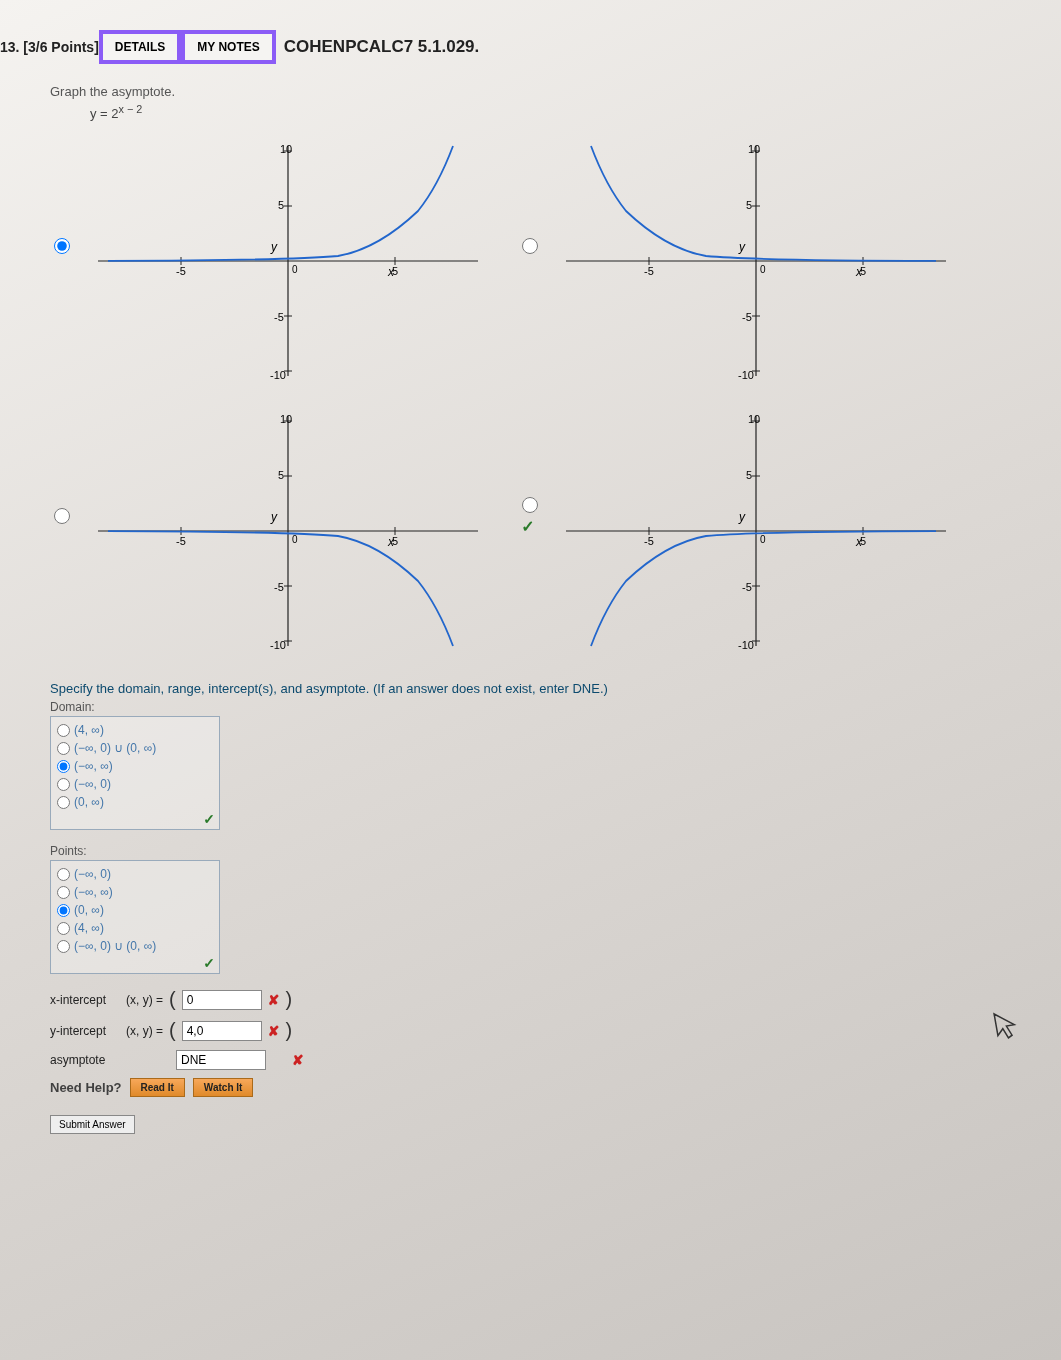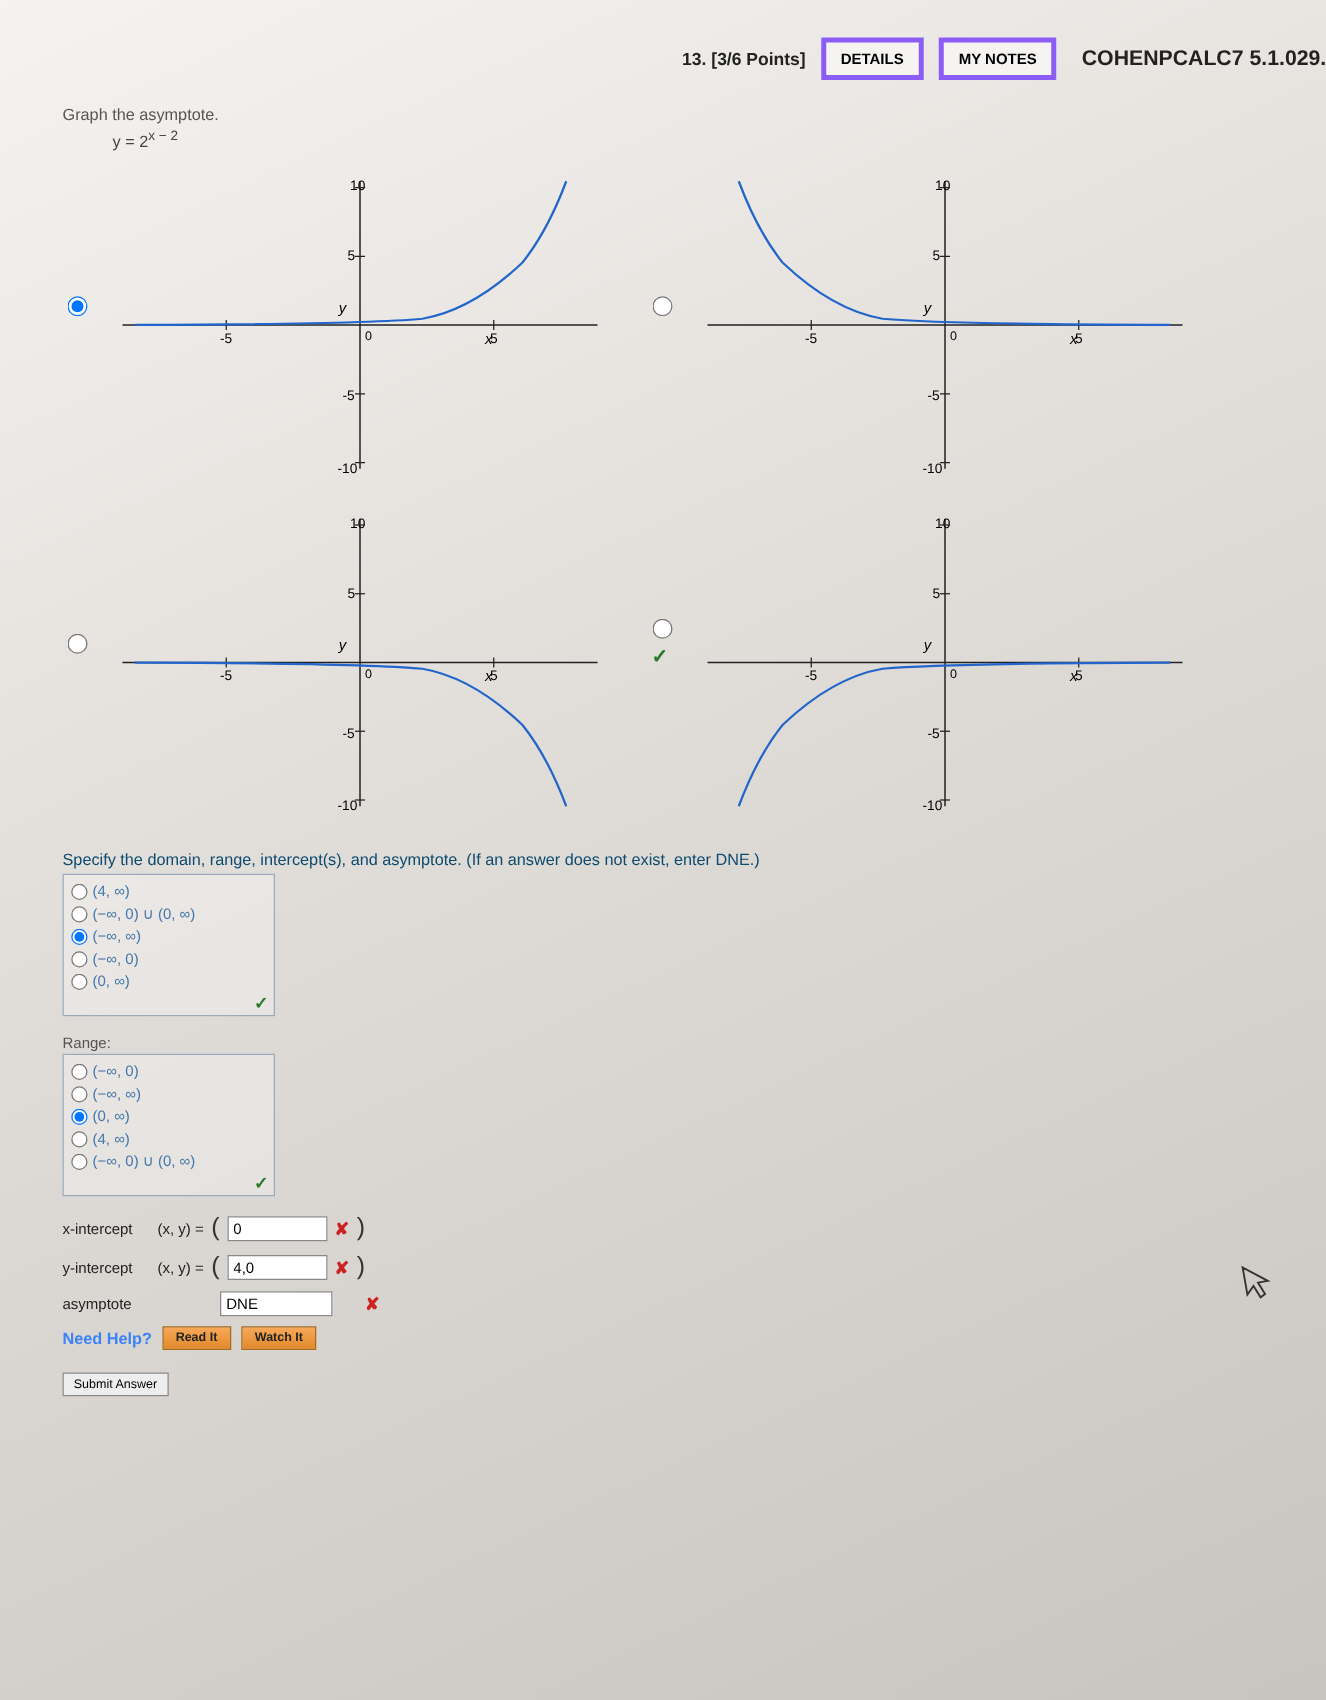--- a/index.html
+++ b/index.html
@@ -8,23 +8,22 @@
     background: #e8e5e2;
     background: linear-gradient(155deg, #f5f3f0 0%, #ddd9d5 50%, #c8c4c0 100%);
     width: 1061px;
     min-height: 1360px;
     padding: 0;
     color: #222;
   }
   .header {
     display: flex;
     align-items: center;
-    gap: 12px;
-    padding: 30px 0 10px 15px;
-    justify-content: flex-end;
+    gap: 0;
+    padding: 30px 0 10px 0;
   }
   .qnum { font-size: 14px; font-weight: bold; }
   .btn {
     border: 4px solid #8b5cf6;
     background: #f5f4f2;
     padding: 6px 12px;
     font-size: 12px;
     font-weight: bold;
     cursor: pointer;
   }
@@ -53,21 +52,21 @@
     position:absolute; bottom:2px; right:4px; color:#2a7a2a; font-weight:bold; font-size:14px;
   }
   .intercept-row { display:flex; align-items:center; gap:6px; font-size:12px; margin-bottom:8px;}
   .paren { font-size:20px; color:#333; }
   .ans-input {
     border:1px solid #888; background:#fff; padding:2px 4px; font-size:12px; width:80px; height:20px;
   }
   .mark-x { color:#c22; font-weight:bold; font-size:14px;}
   .mark-check { color:#2a7a2a; font-weight:bold; font-size:16px;}
   .help-row { display:flex; align-items:center; gap:8px; margin-top:6px;}
-  .help-label { font-size:13px; color:#3b82f6; font-weight:bold;}
+  .help-label { font-size:13px; color:#404040; font-weight:bold;}
   .help-btn {
     background: linear-gradient(#f7a85a, #e08a2a);
     border:1px solid #aa6a1a;
     padding:3px 10px; font-size:10px; color:#222; font-weight:bold; cursor:pointer;
   }
   .submit-btn {
     margin-top:18px; border:1px solid #888; background:#eee;
     padding:3px 8px; font-size:10px; cursor:pointer;
   }
   .cursor-icon {
@@ -202,20 +201,21 @@
             <line x1="317" y1="126" x2="317" y2="134" stroke="#222"></line>
           <text x="214" y="142" font-size="10">0</text>
           <path d="M 45 245 Q 60 205 80 180 Q 120 142 160 135 Q 210 130.5 390 130.1" fill="none" stroke="#2266cc" stroke-width="1.8"></path>
         </svg>
       </div>
     </div>
   </div>
 
   <div class="spec">Specify the domain, range, intercept(s), and asymptote. (If an answer does not exist, enter DNE.)</div>
 
+  <div class="label-small">Domain:</div>
   <div class="choice-box">
     <label class="choice-row">
         <input type="radio" name="dom" style="">
         <span>(4, ∞)</span>
       </label>
     <label class="choice-row">
         <input type="radio" name="dom" style="">
         <span>(−∞, 0) ∪ (0, ∞)</span>
       </label>
     <label class="choice-row">
@@ -226,21 +226,21 @@
         <input type="radio" name="dom" style="">
         <span>(−∞, 0)</span>
       </label>
     <label class="choice-row">
         <input type="radio" name="dom" style="">
         <span>(0, ∞)</span>
       </label>
     <span class="check-corner">✓</span>
   </div>
 
-  <div class="label-small">Range:</div>
+  <div class="label-small">Points:</div>
   <div class="choice-box">
     <label class="choice-row">
         <input type="radio" name="rng" style="">
         <span>(−∞, 0)</span>
       </label>
     <label class="choice-row">
         <input type="radio" name="rng" style="">
         <span>(−∞, ∞)</span>
       </label>
     <label class="choice-row">

